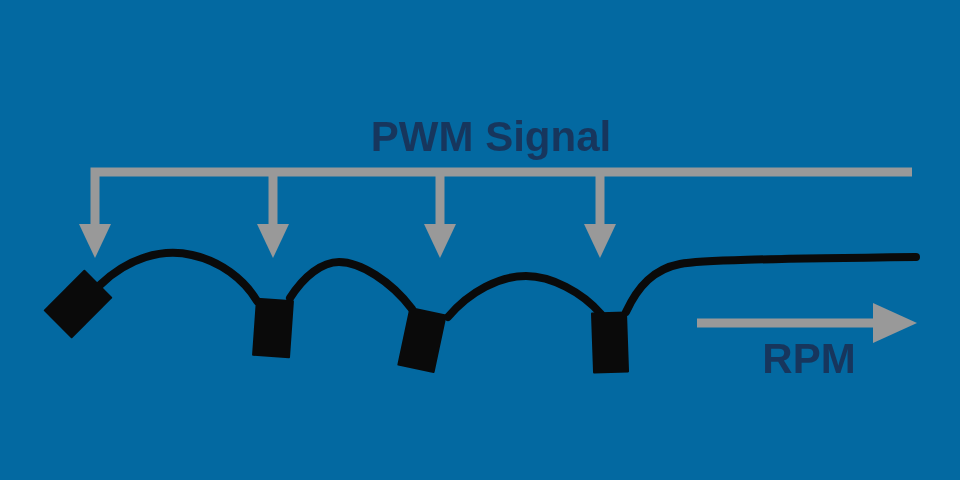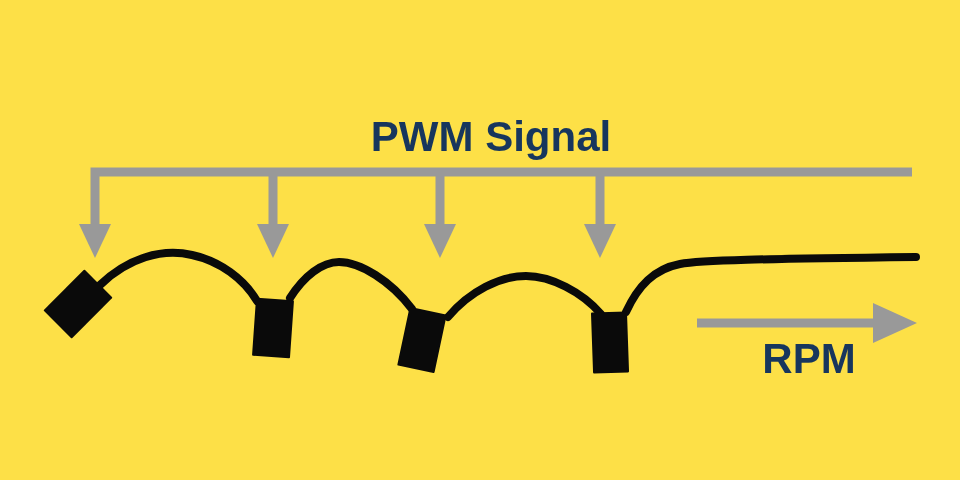--- a/index.html
+++ b/index.html
@@ -4,21 +4,21 @@
 <style>
   html, body {
     margin: 0;
     padding: 0;
     background: #ffffff;
   }
   .stage {
     position: relative;
     width: 960px;
     height: 480px;
-    background: #fde047;
+    background: #0369a1;
     overflow: hidden;
     font-family: "Liberation Sans", "DejaVu Sans", sans-serif;
   }
   svg { display: block; }
   .diagram-label {
     font-family: "Liberation Sans", "DejaVu Sans", sans-serif;
     font-weight: 700;
   }
   .pwm-label { font-size: 42px; }
   .rpm-label { font-size: 42px; }

